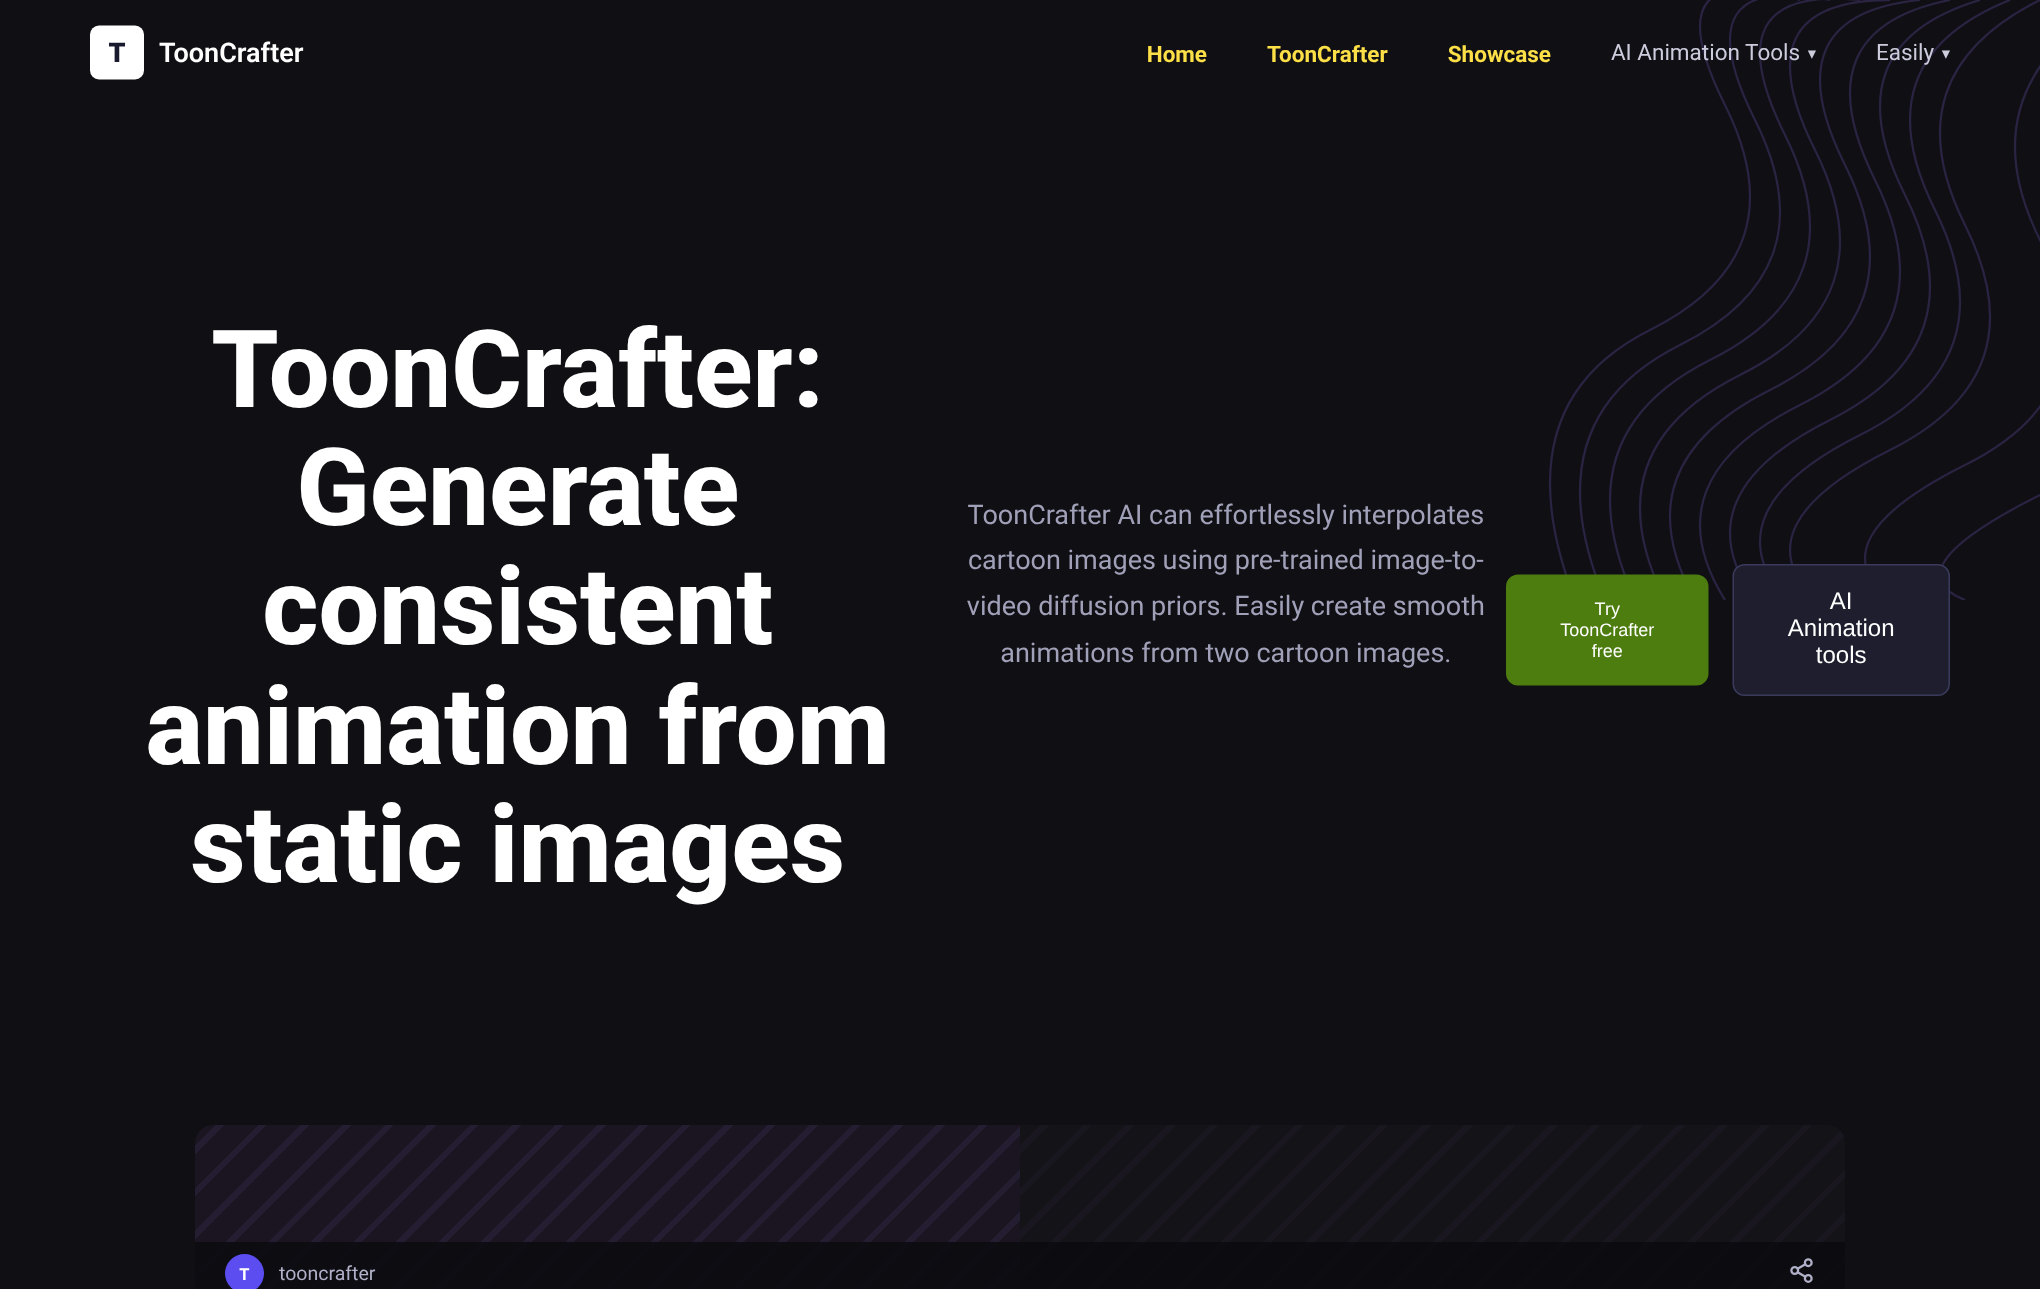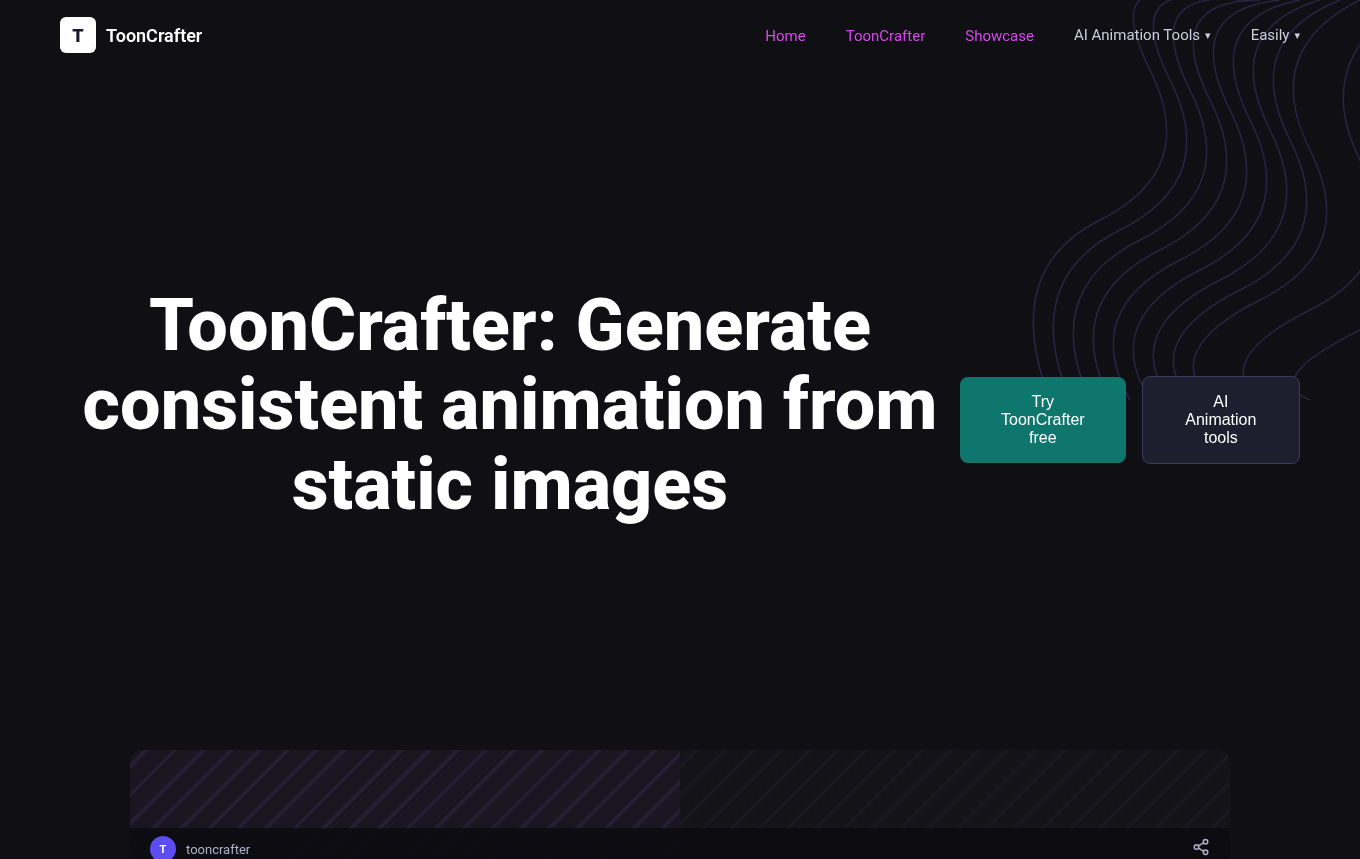--- a/index.html
+++ b/index.html
@@ -54,24 +54,24 @@
     }
 
     .nav-links {
       display: flex;
       align-items: center;
       gap: 40px;
       list-style: none;
     }
 
     .nav-links a {
-      color: #d946ef;
+      color: #fde047;
       text-decoration: none;
       font-size: 15px;
-      font-weight: 400;
+      font-weight: 700;
       cursor: pointer;
     }
 
     .nav-dropdown {
       display: flex;
       align-items: center;
       gap: 5px;
       color: #ccccdd;
       font-size: 15px;
       cursor: pointer;
@@ -129,26 +129,26 @@
       margin-bottom: 60px;
     }
 
     .hero-buttons {
       display: flex;
       gap: 16px;
       align-items: center;
     }
 
     .btn-primary {
-      background: #0f766e;
+      background: #4d7c0f;
       color: #ffffff;
       border: none;
       padding: 16px 36px;
       border-radius: 8px;
-      font-size: 16px;
+      font-size: 12px;
       font-weight: 500;
       cursor: pointer;
     }
 
     .btn-secondary {
       background: #1e1e2e;
       color: #ffffff;
       border: 1px solid #3a3a5c;
       padding: 16px 36px;
       border-radius: 8px;
@@ -312,20 +312,21 @@
         <span class="nav-dropdown">
           <span>Easily</span>
           <span class="chevron">▾</span>
         </span>
       </li>
     </ul>
   </nav>
 
   <section class="hero">
     <h1 class="hero-title">ToonCrafter: Generate consistent animation from static images</h1>
+    <p class="hero-subtitle">ToonCrafter AI can effortlessly interpolates cartoon images using pre-trained image-to-video diffusion priors. Easily create smooth animations from two cartoon images.</p>
 
     <div class="hero-buttons">
       <button class="btn-primary">Try ToonCrafter free</button>
       <button class="btn-secondary">AI Animation tools</button>
     </div>
   </section>
 
   <div class="bottom-preview-wrapper">
     <div class="preview-container">
       <div class="preview-inner">

